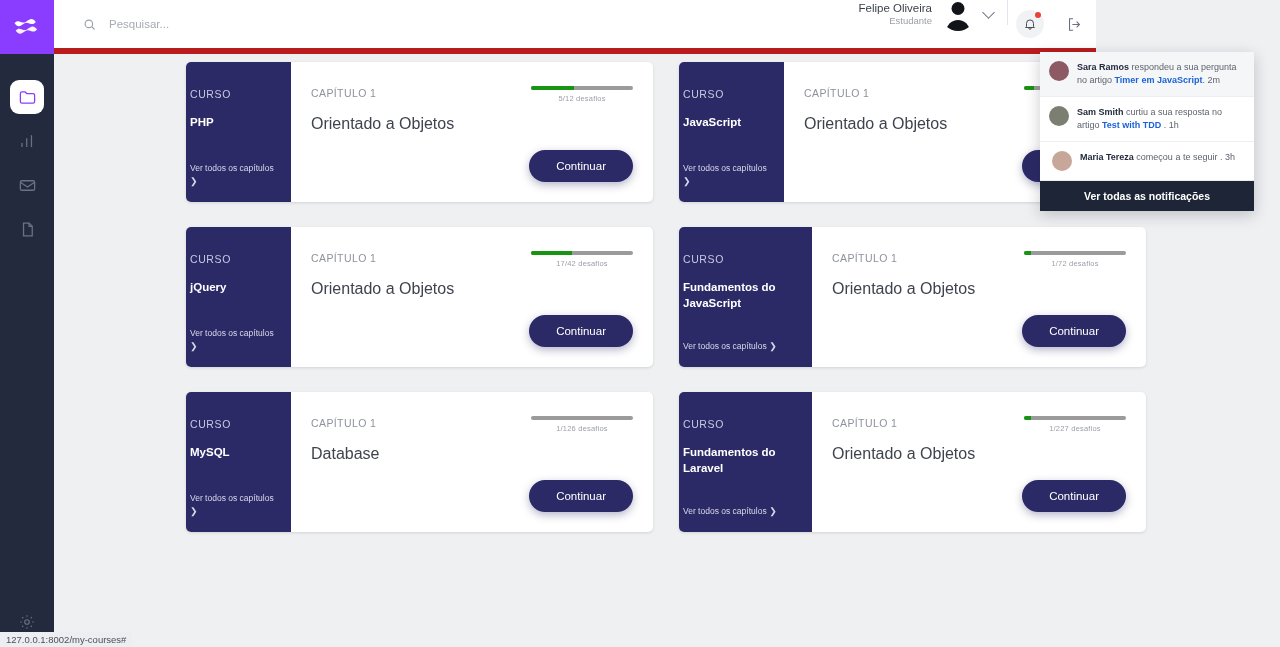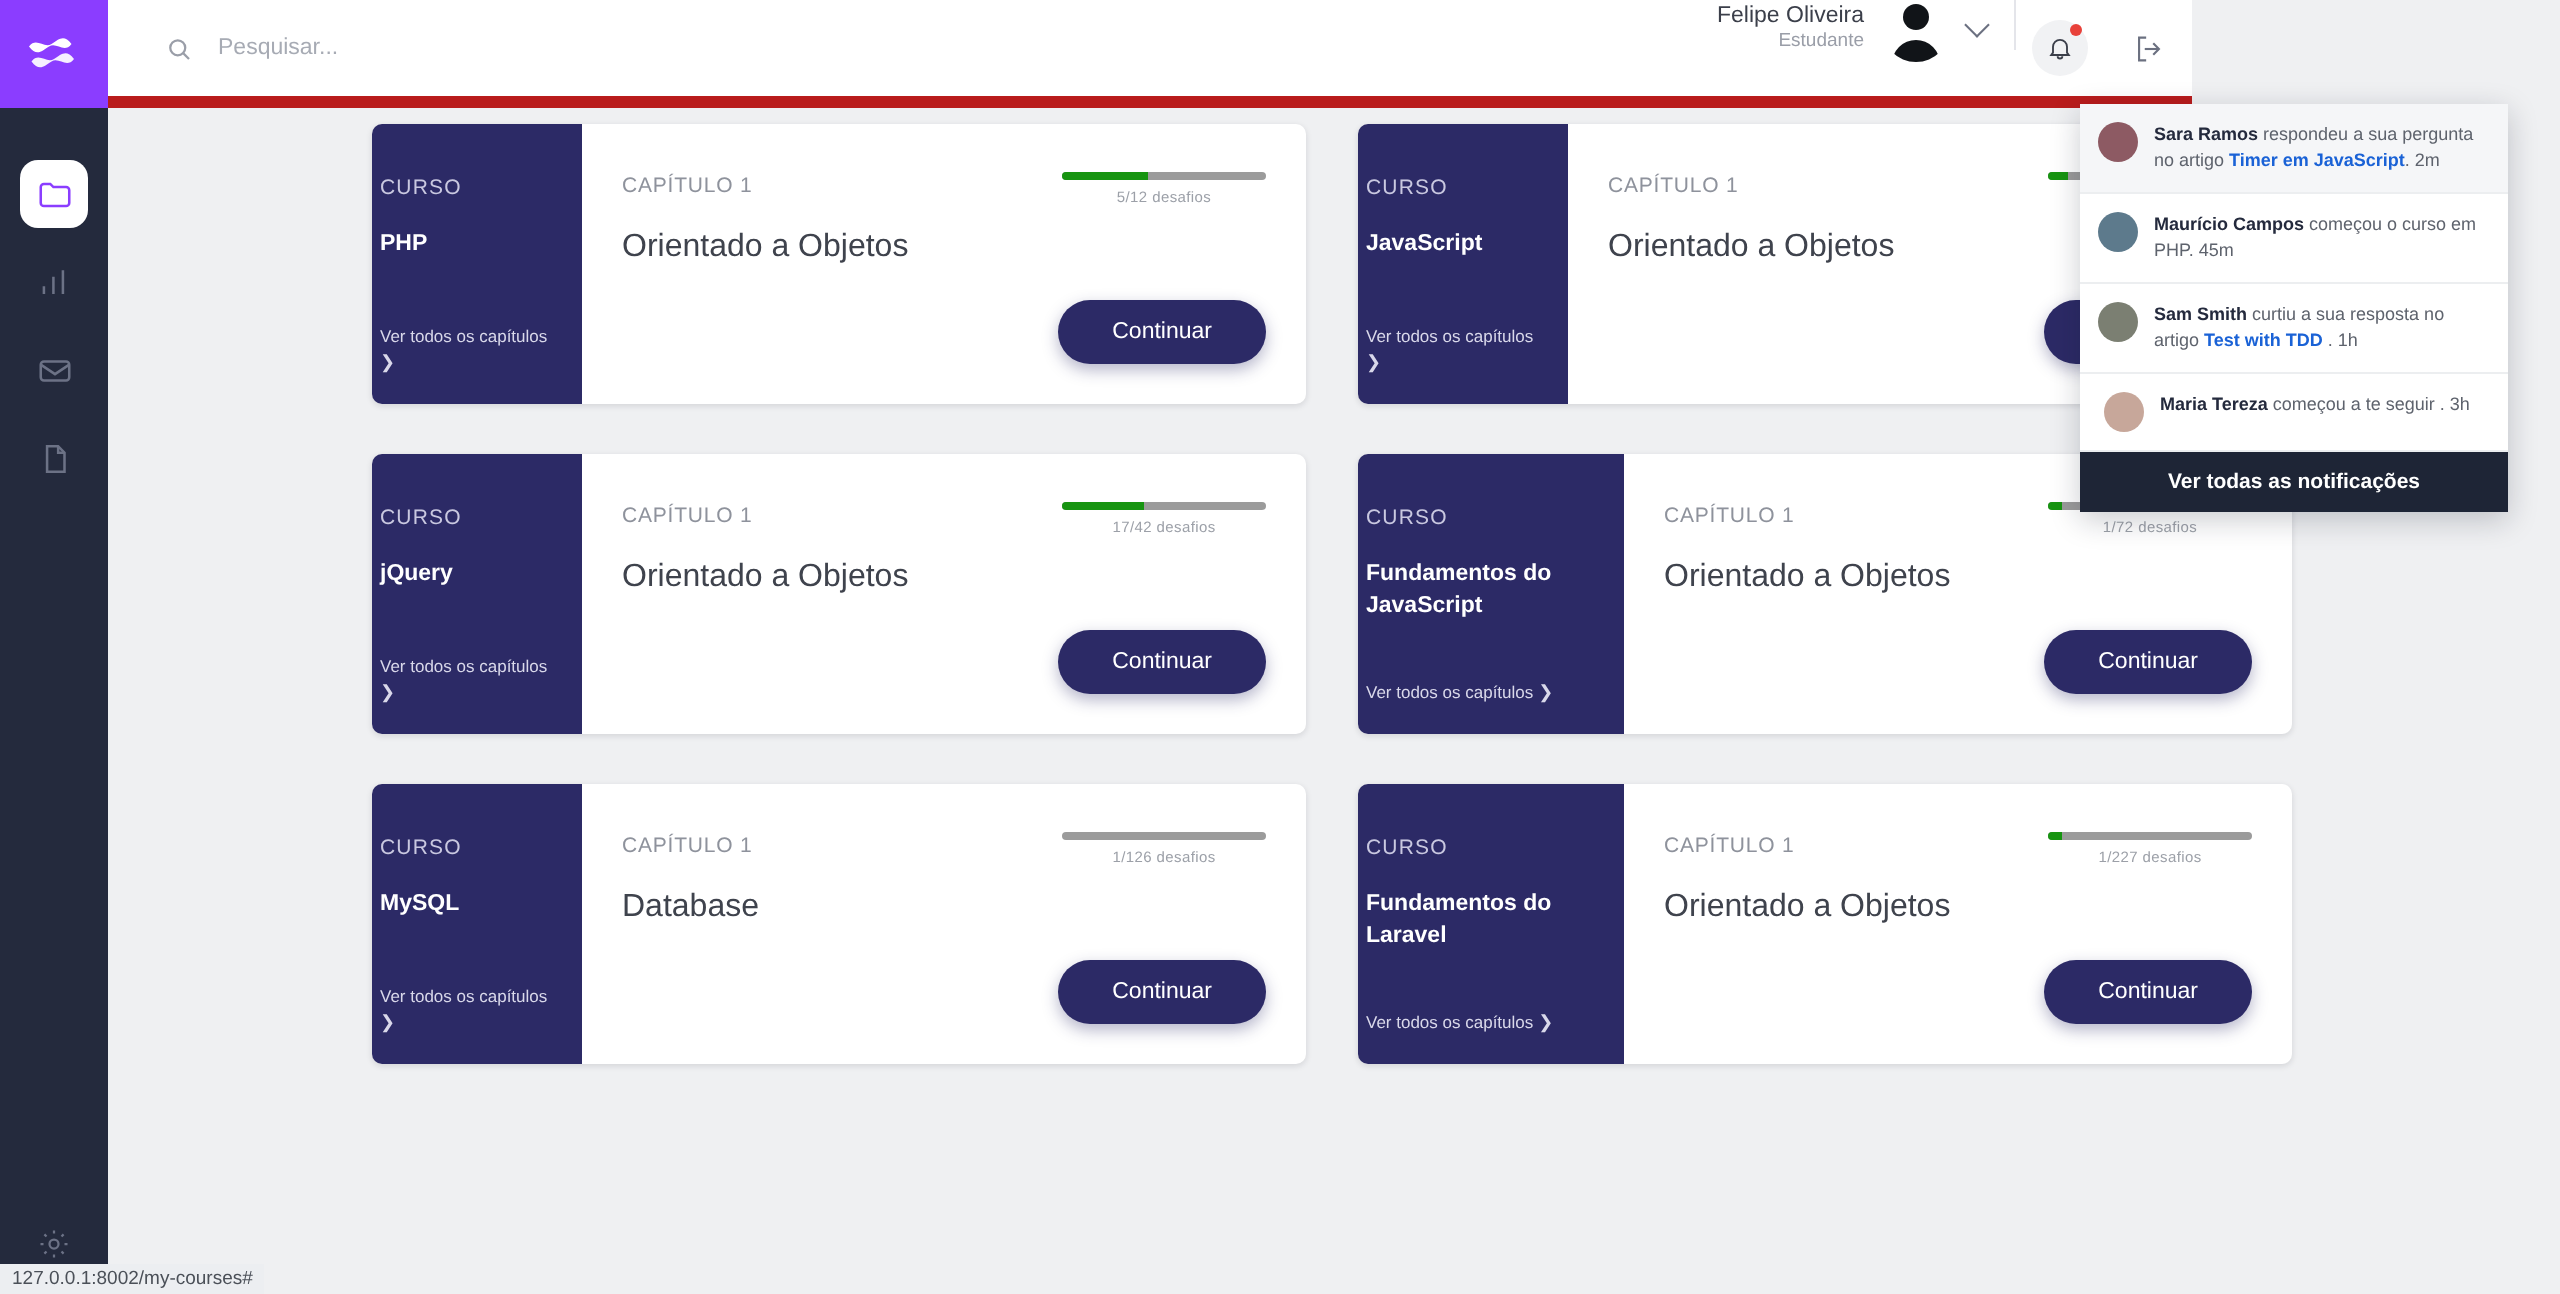--- a/index.html
+++ b/index.html
@@ -329,24 +329,20 @@
       </div>
   </div>
 
   <div class="notif-panel">
     <div id="notif-list">
         <div class="notif-item unread">
           <span class="n-avatar" style="background:#8d5a63"></span>
           <span class="n-text"><b>Sara Ramos</b><span> respondeu a sua pergunta no artigo </span><a class="n-link">Timer em JavaScript</a><span>. 2m</span></span>
         </div>
         <div class="notif-item">
-          <span class="n-avatar" style="background:#5d7a8c"></span>
-          <span class="n-text"><b>Maurício Campos</b><span> começou o curso em PHP. 45m</span><span></span></span>
-        </div>
-        <div class="notif-item">
           <span class="n-avatar" style="background:#7b7f72"></span>
           <span class="n-text"><b>Sam Smith</b><span> curtiu a sua resposta no artigo </span><a class="n-link">Test with TDD</a><span> . 1h</span></span>
         </div>
         <div class="notif-item indent">
           <span class="n-avatar" style="background:#c7a79a"></span>
           <span class="n-text"><b>Maria Tereza</b><span> começou a te seguir . 3h</span><span></span></span>
         </div>
       </div>
     <div class="notif-footer">Ver todas as notificações</div>
   </div>

